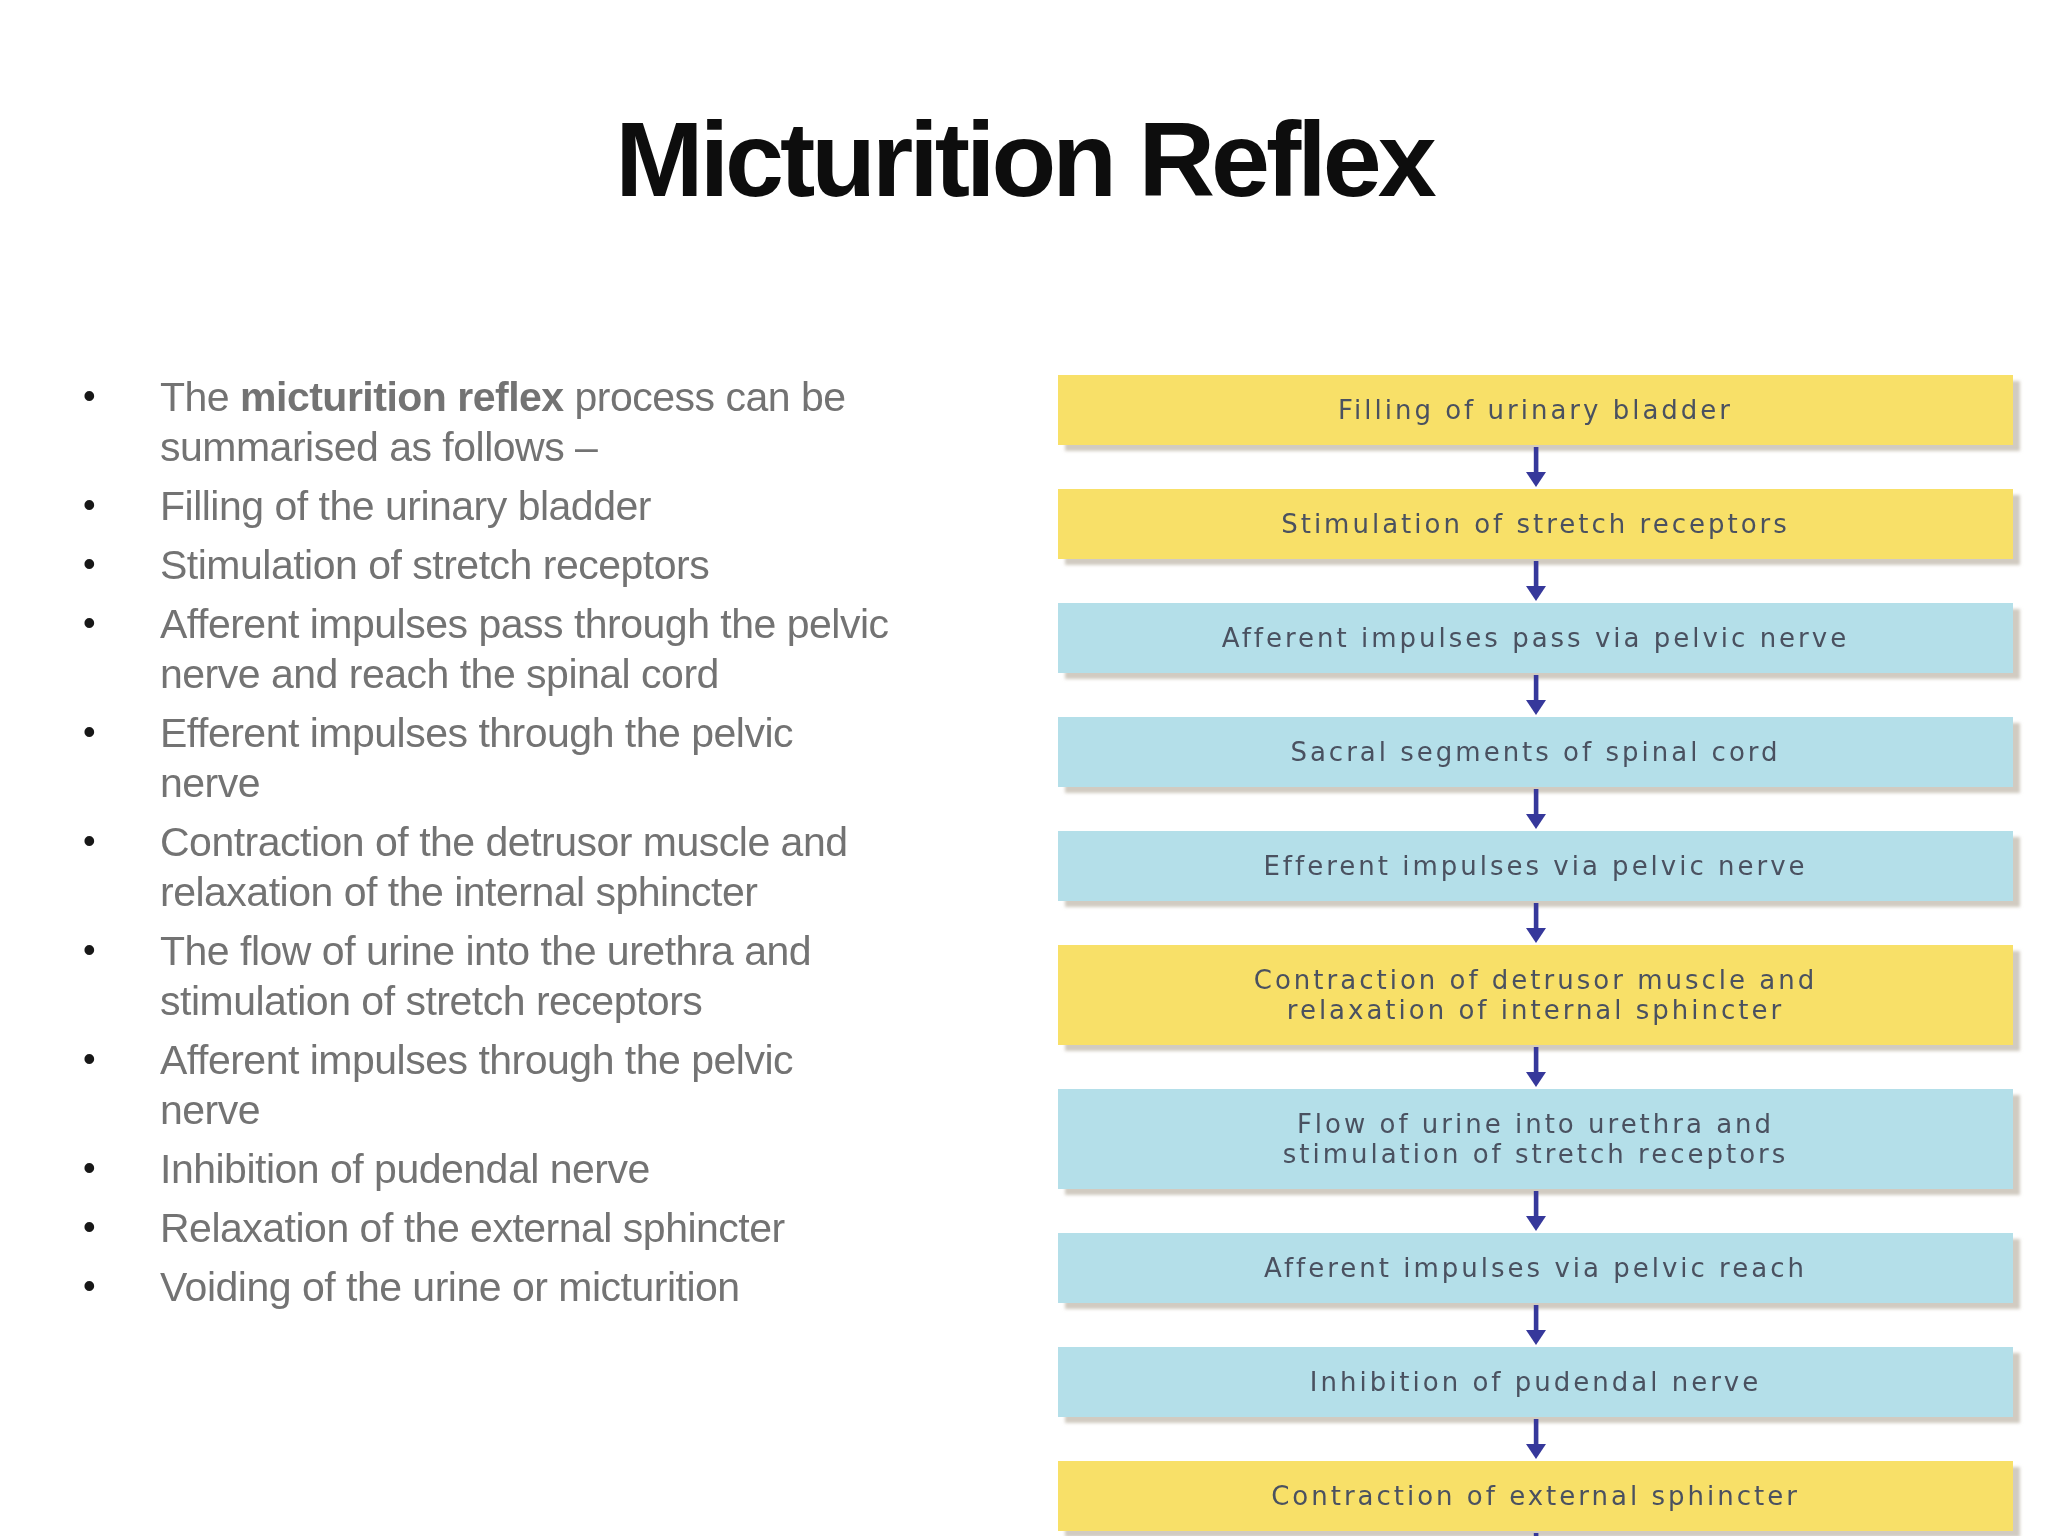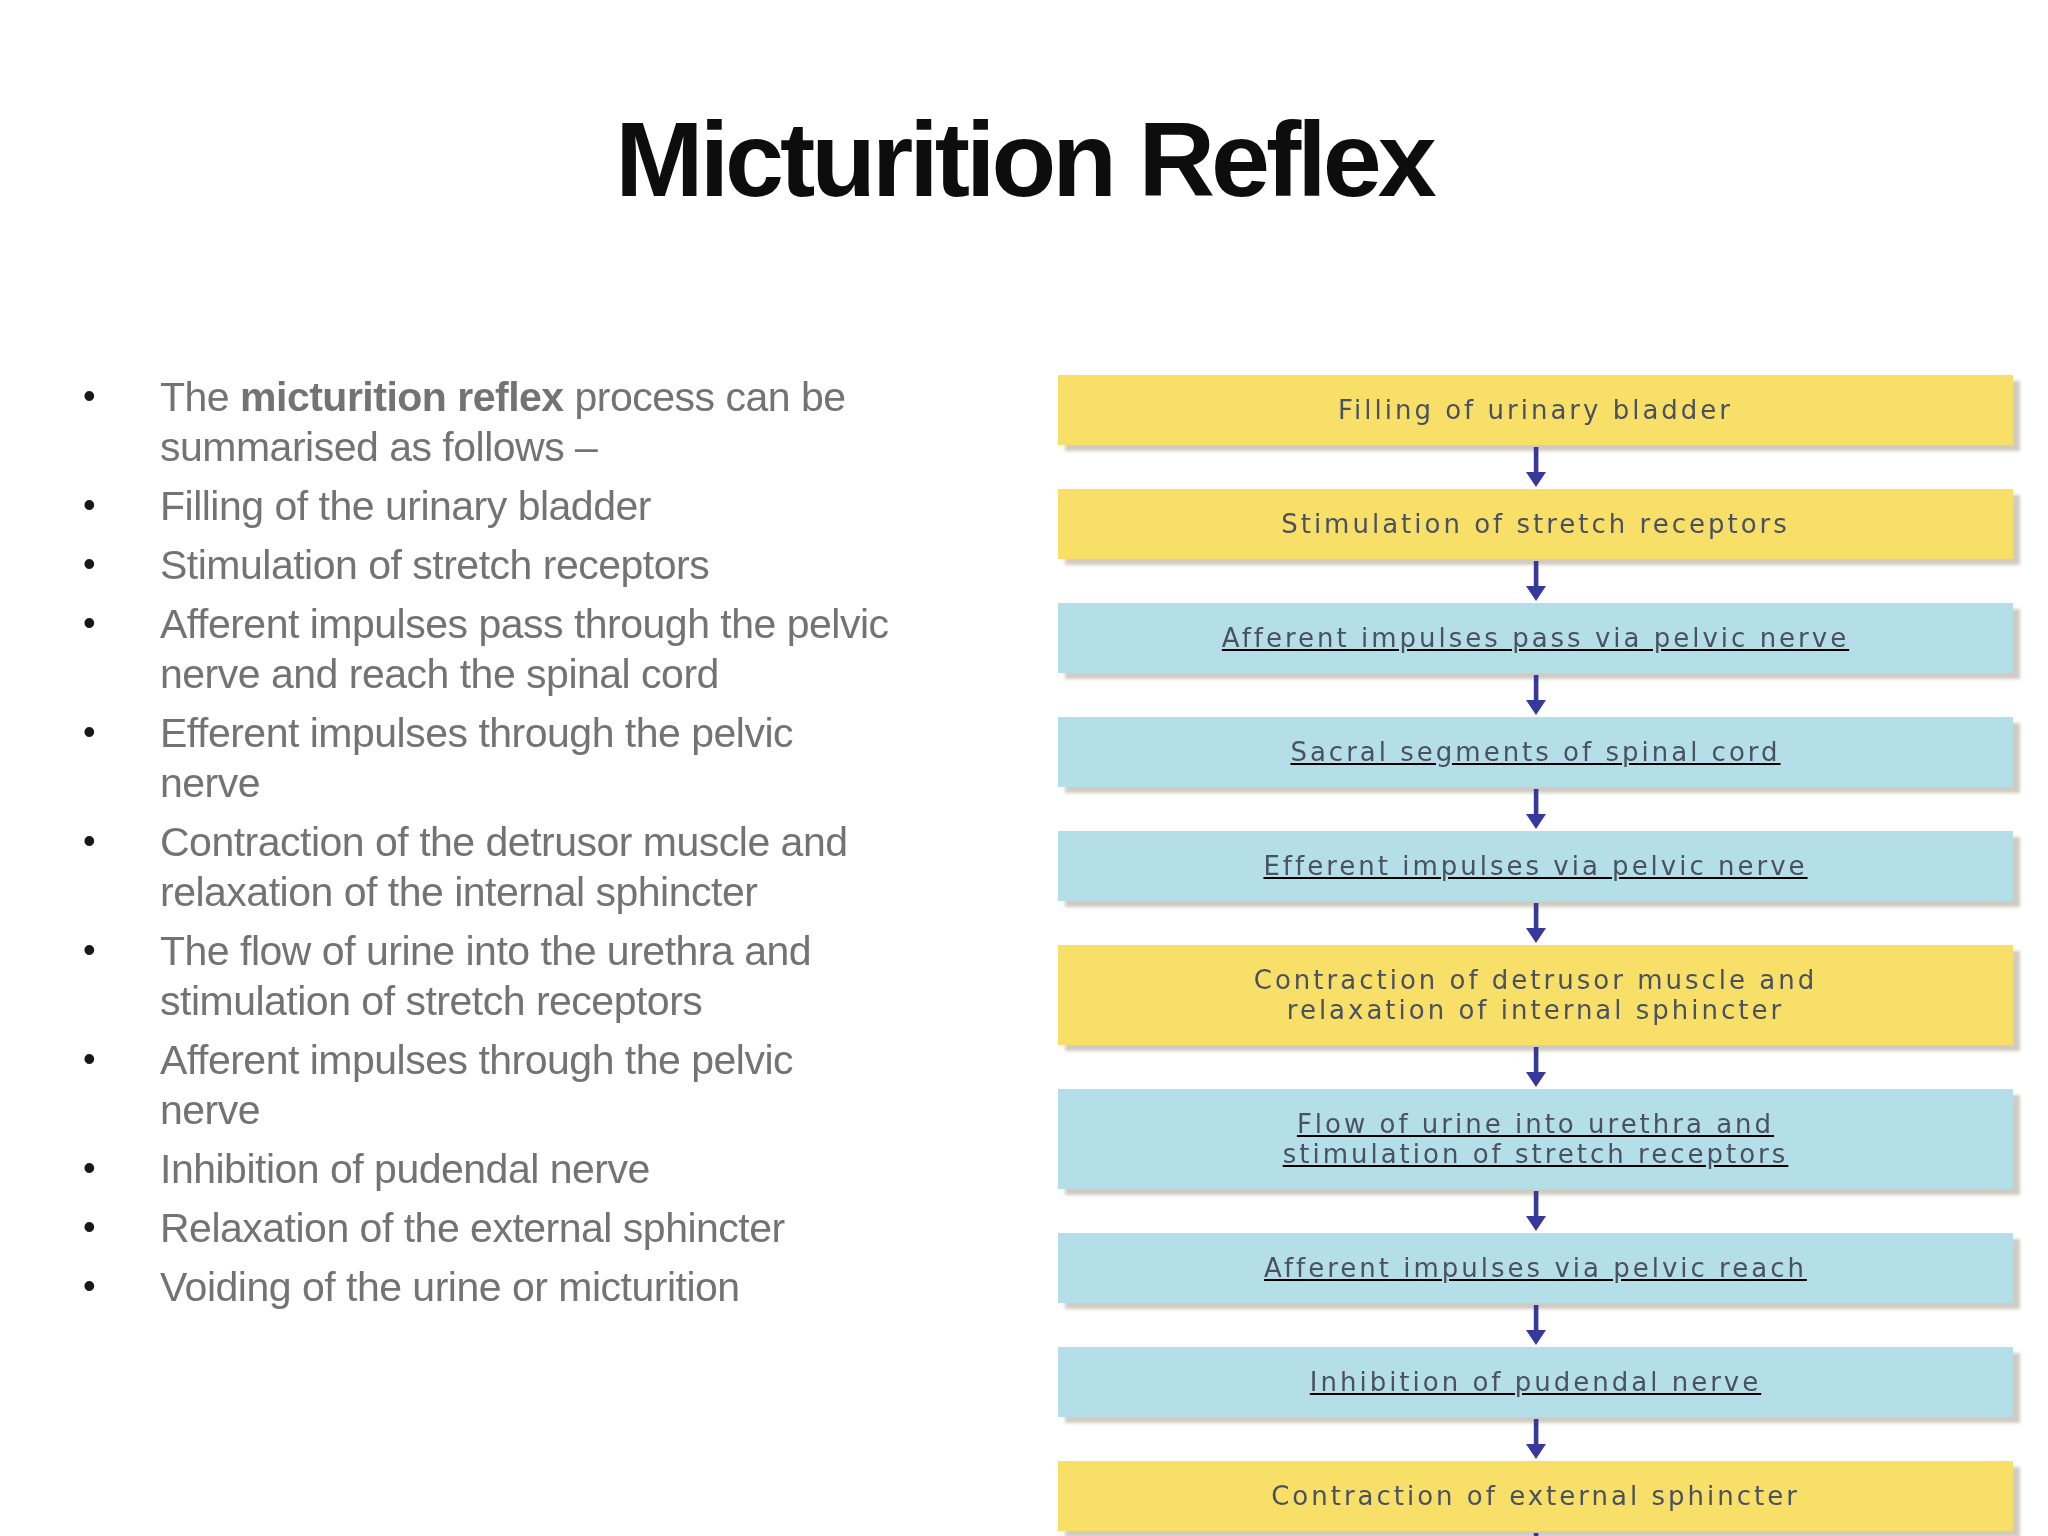--- a/index.html
+++ b/index.html
@@ -88,21 +88,21 @@
   .fc-box .fc-label {
     font-family: "DejaVu Sans", sans-serif;
     font-size: 26px;
     line-height: 30px;
     letter-spacing: 3px;
     text-align: center;
     white-space: pre-line;
     color: #4a5160;
   }
   .fc-box.yellow { background: #F8E068; }
-  .fc-box.blue   { background: #B4DFE9; text-decoration: underline; }
+  .fc-box.blue   { background: #B4DFE9; }
   .fc-box.final .fc-label {
     font-weight: 700;
     color: #26262e;
     letter-spacing: 3.5px;
   }
   .fc-arrow {
     height: 44px;
     display: flex;
     align-items: center;
     justify-content: center;

